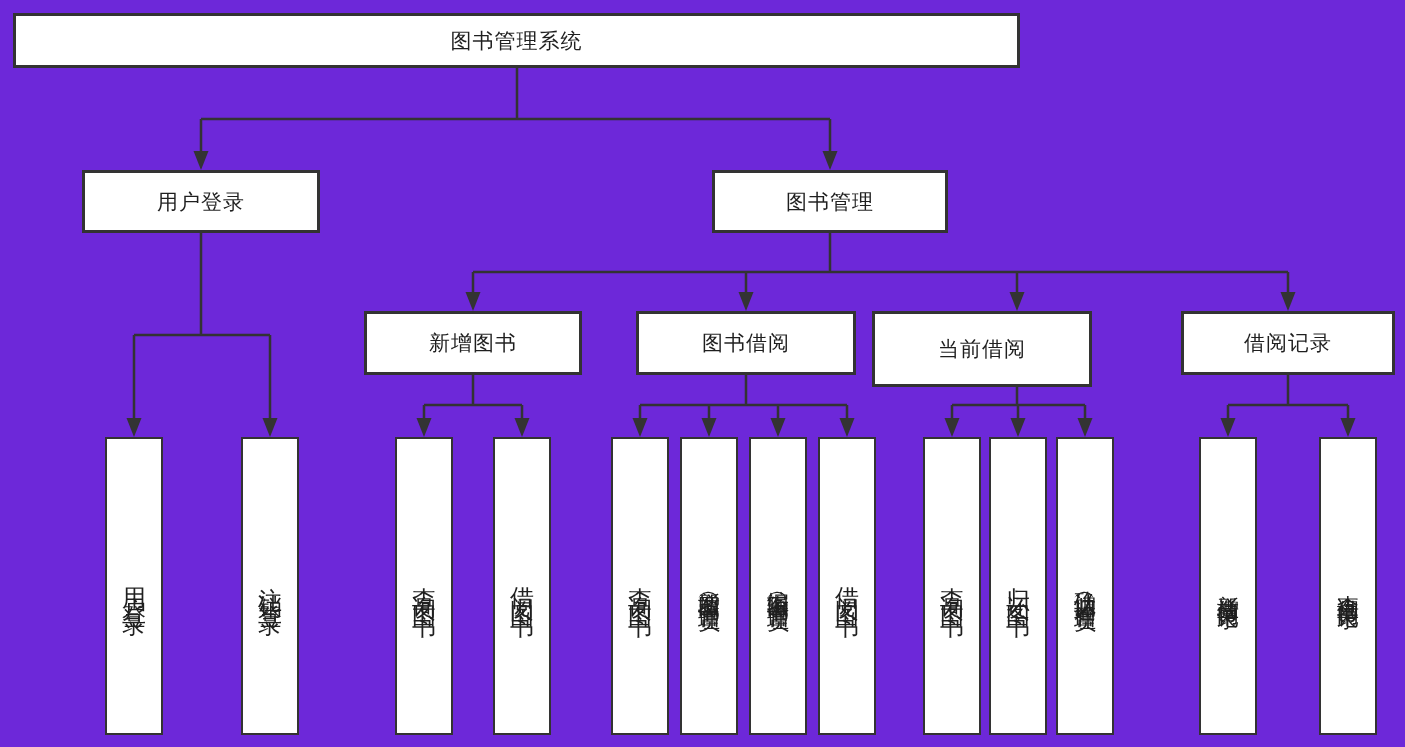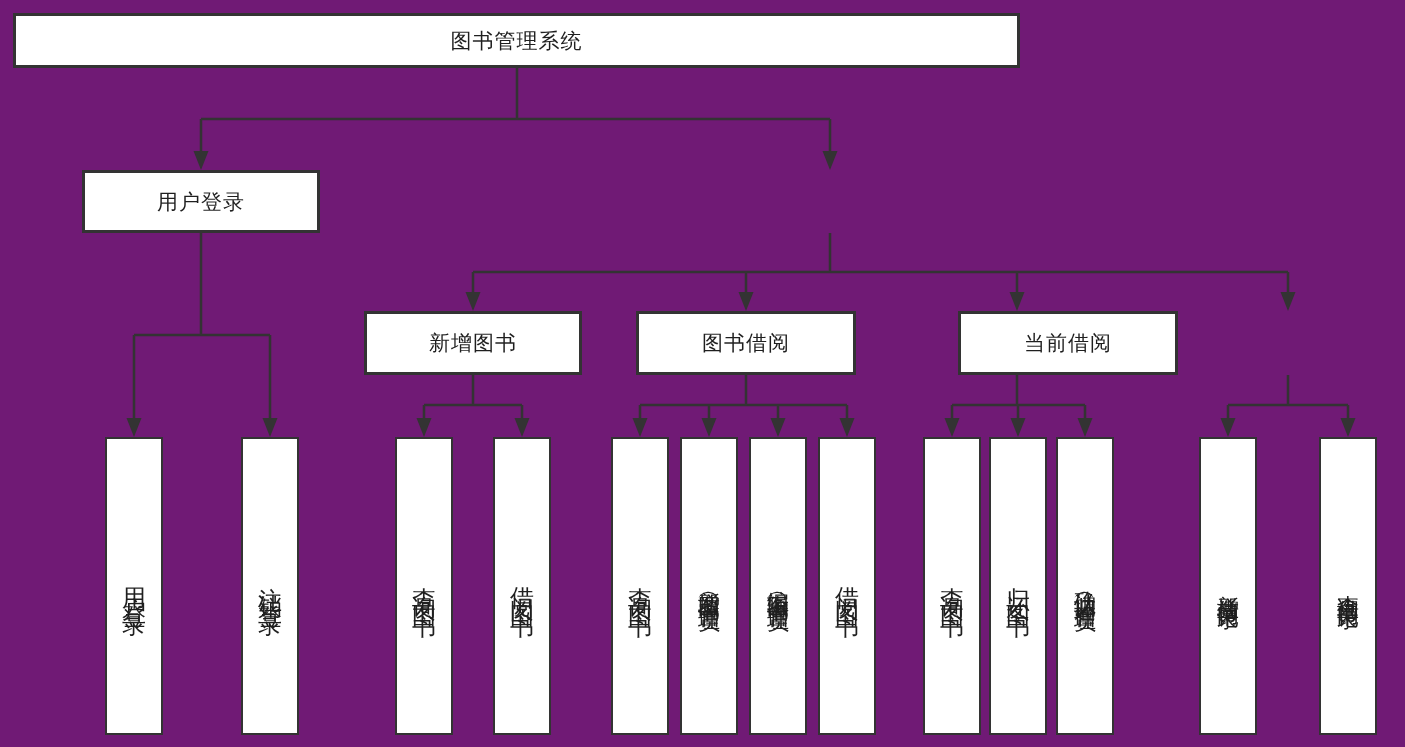--- a/index.html
+++ b/index.html
@@ -5,21 +5,21 @@
   html, body {
     margin: 0;
     padding: 0;
     background: #ffffff;
     font-family: "Liberation Sans", "DejaVu Sans", sans-serif;
   }
   .canvas {
     position: relative;
     width: 1405px;
     height: 747px;
-    background: #701a75;
+    background: #6d28d9;
     overflow: hidden;
   }
   .connectors {
     position: absolute;
     left: 0; top: 0;
     width: 1405px;
     height: 747px;
     z-index: 1;
   }
   .hbox {
@@ -118,29 +118,35 @@
     </g>
   </svg>
 
   <div class="hbox" style="left:13px; top:13px; width:1007px; height:55px;">
     <span>图书管理系统</span>
   </div>
 
   <div class="hbox" style="left:82px; top:170px; width:238px; height:63px;">
     <span>用户登录</span>
   </div>
+  <div class="hbox" style="left:712px; top:170px; width:236px; height:63px;">
+    <span>图书管理</span>
+  </div>
 
   <div class="hbox" style="left:364px; top:311px; width:218px; height:64px;">
     <span>新增图书</span>
   </div>
   <div class="hbox" style="left:636px; top:311px; width:220px; height:64px;">
     <span>图书借阅</span>
   </div>
-  <div class="hbox" style="left:958px; top:311px; width:220px; height:64px;">
+  <div class="hbox" style="left:872px; top:311px; width:220px; height:76px;">
     <span>当前借阅</span>
+  </div>
+  <div class="hbox" style="left:1181px; top:311px; width:214px; height:64px;">
+    <span>借阅记录</span>
   </div>
 
   <div class="leaf" style="left:105px;">
     <span>用户登录</span>
   </div>
   <div class="leaf" style="left:241px;">
     <span>注销登录</span>
   </div>
 
   <div class="leaf" style="left:395px;">

